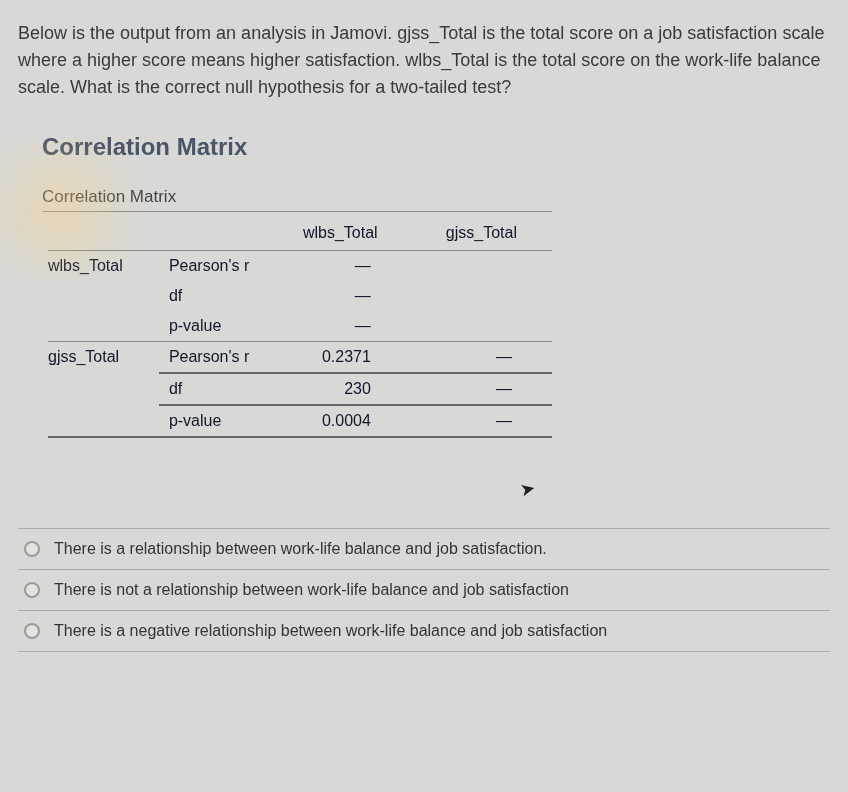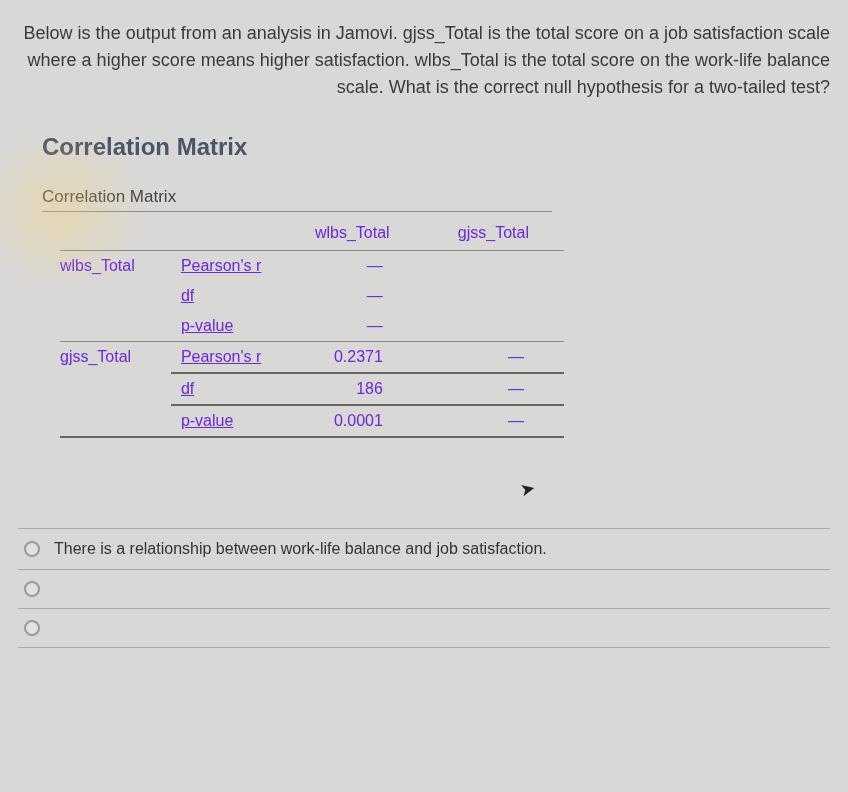--- a/index.html
+++ b/index.html
@@ -15,45 +15,44 @@
       padding: 20px 18px;
       color: #333;
       position: relative;
       overflow: hidden;
     }
     .question-text {
       font-size: 18px;
       line-height: 1.5;
       color: #3a3a3a;
       margin-bottom: 32px;
-      text-align: right;
     }
     .section-title {
       font-size: 24px;
       font-weight: 700;
       color: #4a5568;
       margin-left: 24px;
       margin-bottom: 26px;
     }
     .subsection-title {
       font-size: 17px;
       font-weight: 400;
       color: #444;
       margin-left: 24px;
       margin-bottom: 4px;
       border-bottom: 1px solid #888;
       width: 510px;
       padding-bottom: 4px;
     }
     .corr-table {
-      margin-left: 42px;
+      margin-left: 30px;
       border-collapse: collapse;
       width: 504px;
       font-size: 16px;
-      color: #6d28d9;
+      color: #0f172a;
     }
     .corr-table thead th {
       font-weight: 400;
       text-align: center;
       padding: 8px 10px;
       border-bottom: 1px solid #888;
     }
     .corr-table thead th:first-child,
     .corr-table thead th:nth-child(2) {
       border-bottom: 1px solid #888;
@@ -64,21 +63,20 @@
     }
     .corr-table td.var-label {
       text-align: left;
       padding-left: 0;
       width: 110px;
       vertical-align: top;
     }
     .corr-table td.stat-label {
       text-align: left;
       width: 110px;
-      text-decoration: underline;
     }
     .corr-table td.val {
       width: 140px;
       text-align: right;
       padding-right: 40px;
     }
     .corr-table tbody.group-sep td {
       border-top: 1px solid #888;
     }
     .corr-table tbody.last-sep td {
@@ -165,37 +163,39 @@
   </tbody>
   <tbody class="group-sep last-sep">
     <tr>
       <td class="var-label" rowspan="3">gjss_Total</td>
       <td class="stat-label">Pearson's r</td>
       <td class="val">0.2371</td>
       <td class="val">—</td>
     </tr>
     <tr>
       <td class="stat-label">df</td>
-      <td class="val">186</td>
+      <td class="val">230</td>
       <td class="val">—</td>
     </tr>
     <tr>
       <td class="stat-label">p-value</td>
-      <td class="val">0.0001</td>
+      <td class="val">0.0004</td>
       <td class="val">—</td>
     </tr>
   </tbody>
 </table>
 
 <div class="cursor">➤</div>
 
 <div class="options">
   <div class="option">
     <span class="radio"></span>
     <span>There is a relationship between work-life balance and job satisfaction.</span>
   </div>
   <div class="option">
     <span class="radio"></span>
+    <span>There is not a relationship between work-life balance and job satisfaction</span>
   </div>
   <div class="option">
     <span class="radio"></span>
+    <span>There is a negative relationship between work-life balance and job satisfaction</span>
   </div>
 </div>
 
 </body></html>

